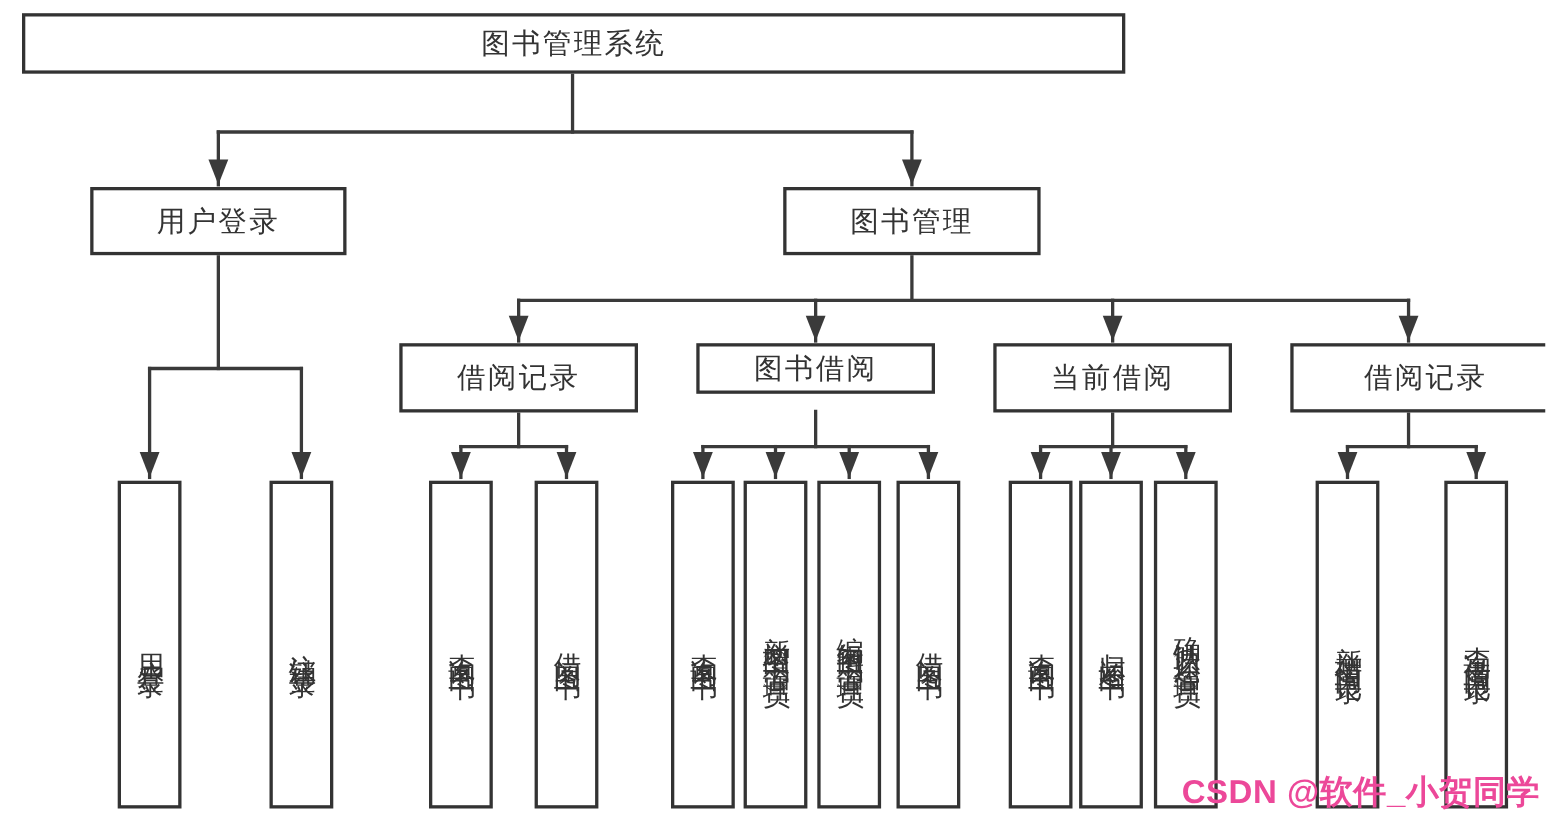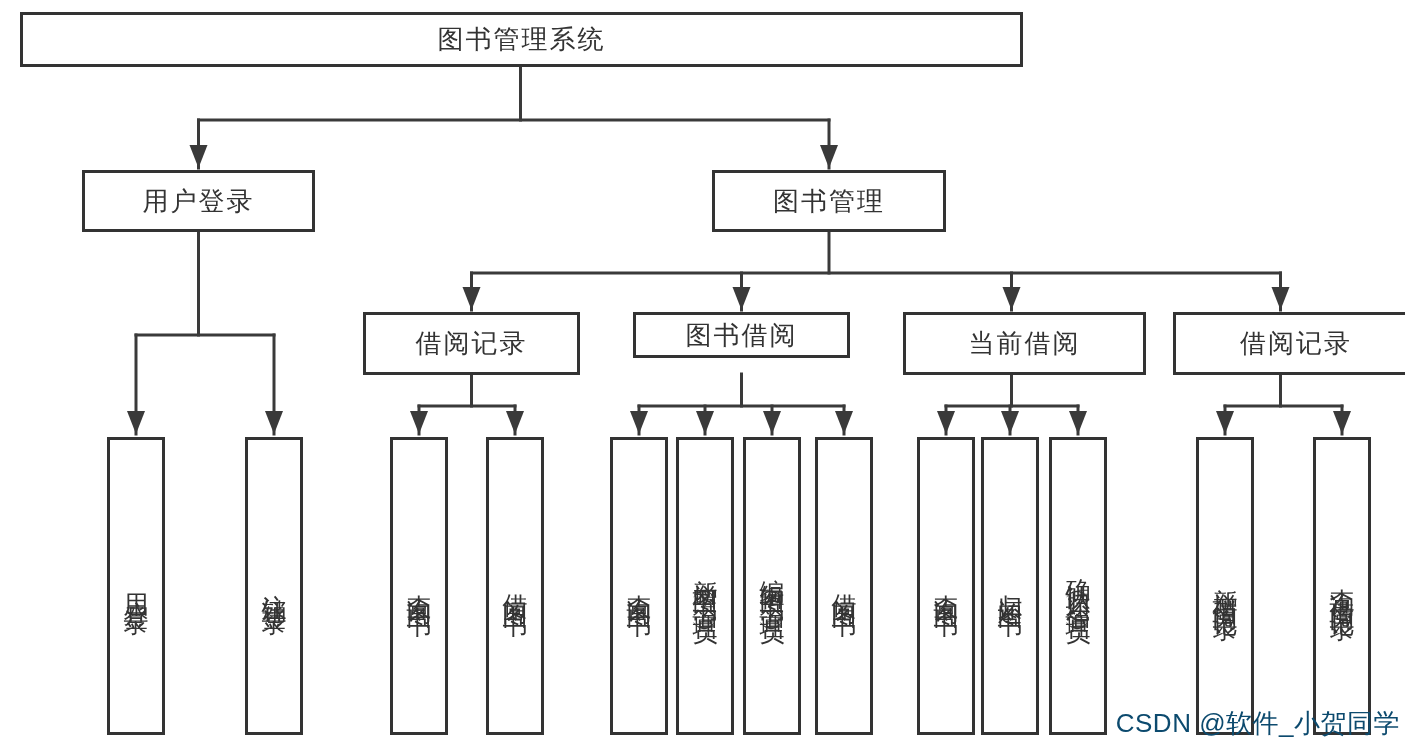--- a/index.html
+++ b/index.html
@@ -52,25 +52,26 @@
     text-orientation: mixed;
     font-size: 25px;
     letter-spacing: 6px;
     line-height: 1;
     white-space: nowrap;
   }
   .watermark {
     position: absolute;
     right: 5px;
     bottom: 6px;
-    font-size: 26px;
-    color: #0c4a6e;
+    font-size: 30px;
+    color: #ec4899;
     letter-spacing: 0.5px;
     z-index: 10;
     white-space: nowrap;
+    font-weight: bold;
   }
 </style>
 </head>
 <body>
 
 <div class="canvas">
 
   <svg class="connectors" viewBox="0 0 1405 747" xmlns="http://www.w3.org/2000/svg">
     <defs>
       <marker id="ah" markerUnits="userSpaceOnUse" markerWidth="26" markerHeight="22" viewBox="0 0 26 22" refX="24" refY="11" orient="auto">
@@ -129,21 +130,21 @@
   <div class="node h" style="left:712px; top:170px; width:234px; height:62px;">
     <span>图书管理</span>
   </div>
 
   <div class="node h" style="left:363px; top:312px; width:217px; height:63px;">
     <span>借阅记录</span>
   </div>
   <div class="node h" style="left:633px; top:312px; width:217px; height:46px;">
     <span>图书借阅</span>
   </div>
-  <div class="node h" style="left:903px; top:312px; width:243px; height:63px;text-align:right;">
+  <div class="node h" style="left:903px; top:312px; width:217px; height:63px;text-align:right;">
     <span>当前借阅</span>
   </div>
   <div class="node h" style="left:1173px; top:312px; width:246px; height:63px;">
     <span>借阅记录</span>
   </div>
 
   <div class="node leaf" style="left:107px;">
     <span>用户登录</span>
   </div>
   <div class="node leaf" style="left:245px;">

